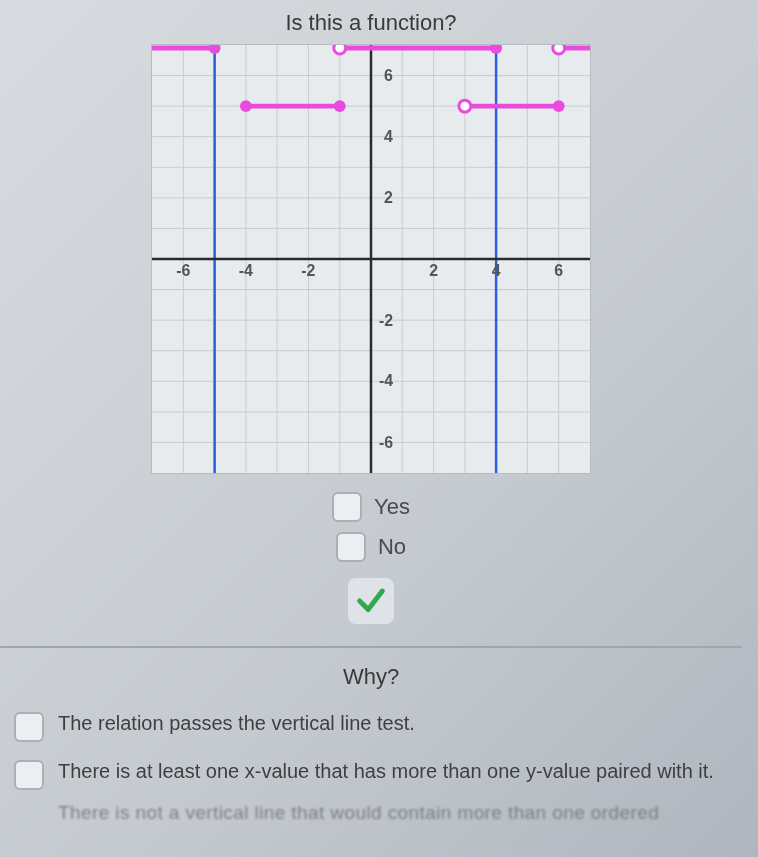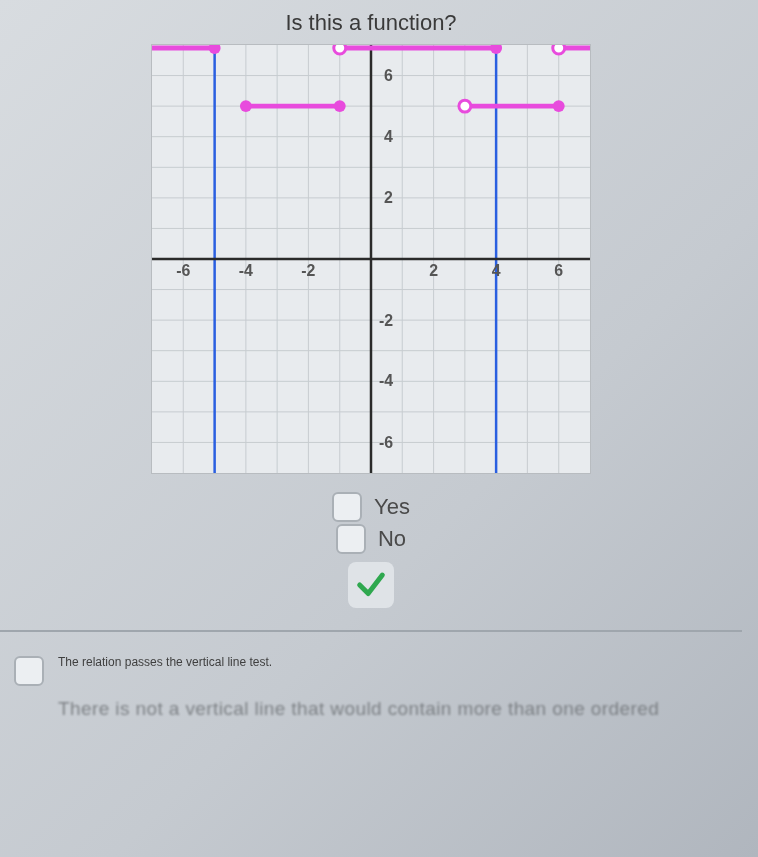--- a/index.html
+++ b/index.html
@@ -33,21 +33,21 @@
     position: relative;
     border: 1px solid #b8bcc0;
   }
   .graph svg { width: 100%; height: 100%; display: block; }
 
   .answers {
     margin-top: 18px;
     display: flex;
     flex-direction: column;
     align-items: center;
-    gap: 2px;
+    gap: 10px;
   }
   .answer-row {
     display: flex;
     align-items: center;
     gap: 12px;
     font-size: 22px;
     color: #4a4a4a;
   }
   .checkbox {
     width: 30px;
@@ -79,21 +79,21 @@
     font-size: 22px;
     color: #3a3a3a;
     margin-bottom: 14px;
     filter: blur(0.3px);
   }
   .option-row {
     display: flex;
     align-items: flex-start;
     gap: 14px;
     padding: 6px 14px 10px 14px;
-    font-size: 12px;
+    font-size: 20px;
     color: #3f3f3f;
     line-height: 1.35;
   }
   .option-row .checkbox { flex: 0 0 30px; margin-top: 2px; }
   .option-text { flex: 1; filter: blur(0.3px); }
   .cutoff {
     padding: 2px 14px 0 58px;
     font-size: 19px;
     color: #707478;
     letter-spacing: 0.4px;
@@ -211,20 +211,25 @@
     </div>
     <div class="check-badge">
       <svg viewBox="0 0 24 24">
         <path d="M4 12 L10 18 L20 5" fill="none" stroke="#2fa84f" stroke-width="3.5" stroke-linecap="round" stroke-linejoin="round"></path>
       </svg>
     </div>
   </div>
 
   <div class="divider"></div>
 
+  <div class="why">Why?</div>
 
   <div class="option-row">
     <div class="checkbox"></div>
     <div class="option-text">The relation passes the vertical line test.</div>
   </div>
+  <div class="option-row">
+    <div class="checkbox"></div>
+    <div class="option-text">There is at least one x-value that has more than one y-value paired with it.</div>
+  </div>
 
   <div class="cutoff">There is not a vertical line that would contain more than one ordered</div>
 </div>
 
 </body></html>

